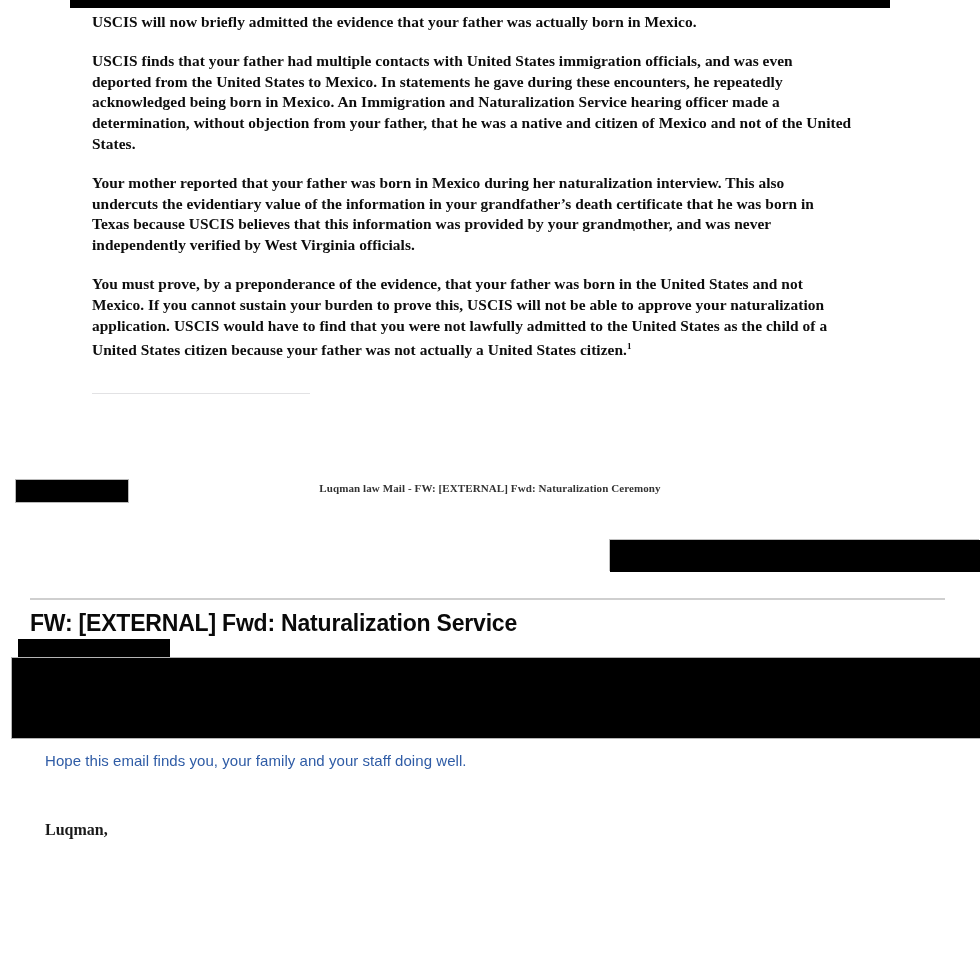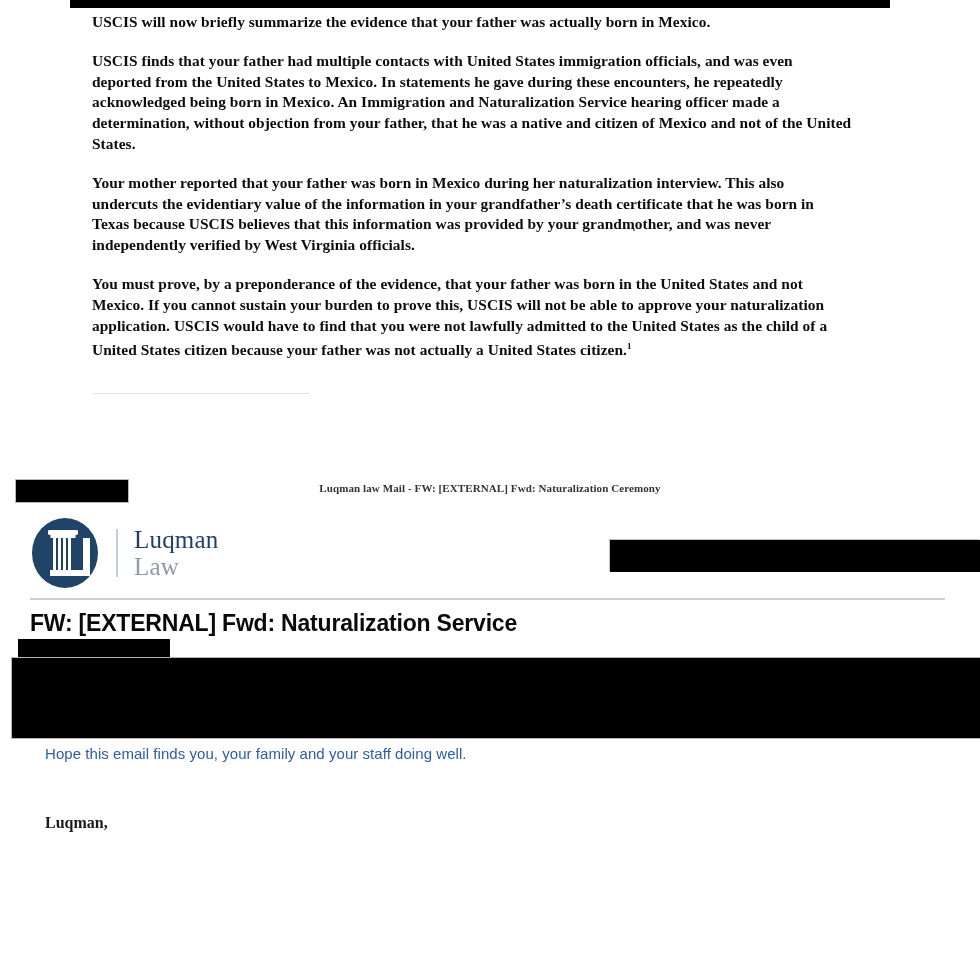--- a/index.html
+++ b/index.html
@@ -186,21 +186,21 @@
     top: 203px;
     width: 968px;
     height: 80px;
     background: #000000;
     box-shadow: 0 0 0 1px #b5b5b5;
   }
 
   .mail-body {
     position: absolute;
     left: 0;
-    top: 290px;
+    top: 297px;
     width: 843px;
   }
   .mail-line-blue {
     font-family: "Liberation Sans", sans-serif;
     font-size: 15px;
     color: #2f5ca6;
     letter-spacing: 0.05px;
     white-space: nowrap;
   }
   .mail-line-blue.first { margin-left: 45px; margin-bottom: 52px; }
@@ -215,58 +215,36 @@
   }
 </style>
 </head>
 <body>
 
 <div id="scan-page">
 
   <div class="top-redaction-bar"></div>
 
   <div class="scan-body">
-    <p class="scan-para">USCIS will now briefly summarize the evidence that your father was actually born in Mexico.</p>
+    <p class="scan-para">USCIS will now briefly admitted the evidence that your father was actually born in Mexico.</p>
     <p class="scan-para">USCIS finds that your father had multiple contacts with United States immigration officials, and was even deported from the United States to Mexico.  In statements he gave during these encounters, he repeatedly acknowledged being born in Mexico. An Immigration and Naturalization Service hearing officer made a determination, without objection from your father, that he was a native and citizen of Mexico and not of the United States.</p>
     <p class="scan-para">Your mother reported that your father was born in Mexico during her naturalization interview.  This also undercuts the evidentiary value of the information in your grandfather’s death certificate that he was born in Texas because USCIS believes that this information was provided by your grandmother, and was never independently verified by West Virginia officials.</p>
     <p class="scan-para"><span>You must prove, by a preponderance of the evidence, that your father was born in the United States and not Mexico.  If you cannot sustain your burden to prove this, USCIS will not be able to approve your naturalization application.  USCIS would have to find that you were not lawfully admitted to the United States as the child of a United States citizen because your father was not actually a United States citizen.</span><sup>1</sup></p>
   </div>
 
   <div class="stray-dot"></div>
   <div class="footnote-rule"></div>
 </div>
 
 <div id="mail-page">
 
   <div class="mail-meta-redaction"></div>
 
   <div class="mail-running-head">Luqman law Mail - FW: [EXTERNAL] Fwd: Naturalization Ceremony</div>
 
-  <div class="brand-lockup">
-    <svg class="brand-mark" viewBox="0 0 74 72">
-      <ellipse cx="37" cy="36" rx="33" ry="35" fill="#1f4468"></ellipse>
-
-      <rect x="20" y="13" width="30" height="5" rx="1.4" fill="#ffffff"></rect>
-      <rect x="22.5" y="18" width="25" height="3" fill="#ffffff"></rect>
-
-      <rect x="25" y="21" width="3" height="32" fill="#ffffff"></rect>
-      <rect x="30" y="21" width="3" height="32" fill="#ffffff"></rect>
-      <rect x="35" y="21" width="3" height="32" fill="#ffffff"></rect>
-      <rect x="40" y="21" width="3" height="32" fill="#ffffff"></rect>
-
-      <rect x="22" y="53" width="40" height="6" fill="#ffffff"></rect>
-
-      <rect x="55" y="21" width="7" height="38" fill="#ffffff"></rect>
-    </svg>
-    <div class="brand-divider"></div>
-    <div class="brand-words">
-      <span class="brand-word-top">Luqman</span>
-      <span class="brand-word-bottom">Law</span>
-    </div>
-  </div>
 
   <div class="mail-rule"></div>
 
   <div class="mail-subject">FW: [EXTERNAL] Fwd: Naturalization Service</div>
 
   <div class="sender-redaction-small"></div>
   <div class="sender-redaction-large"></div>
 
   <div class="mail-body">
     <div class="mail-line-blue first">Hope this email finds you, your family and your staff doing well.</div>

